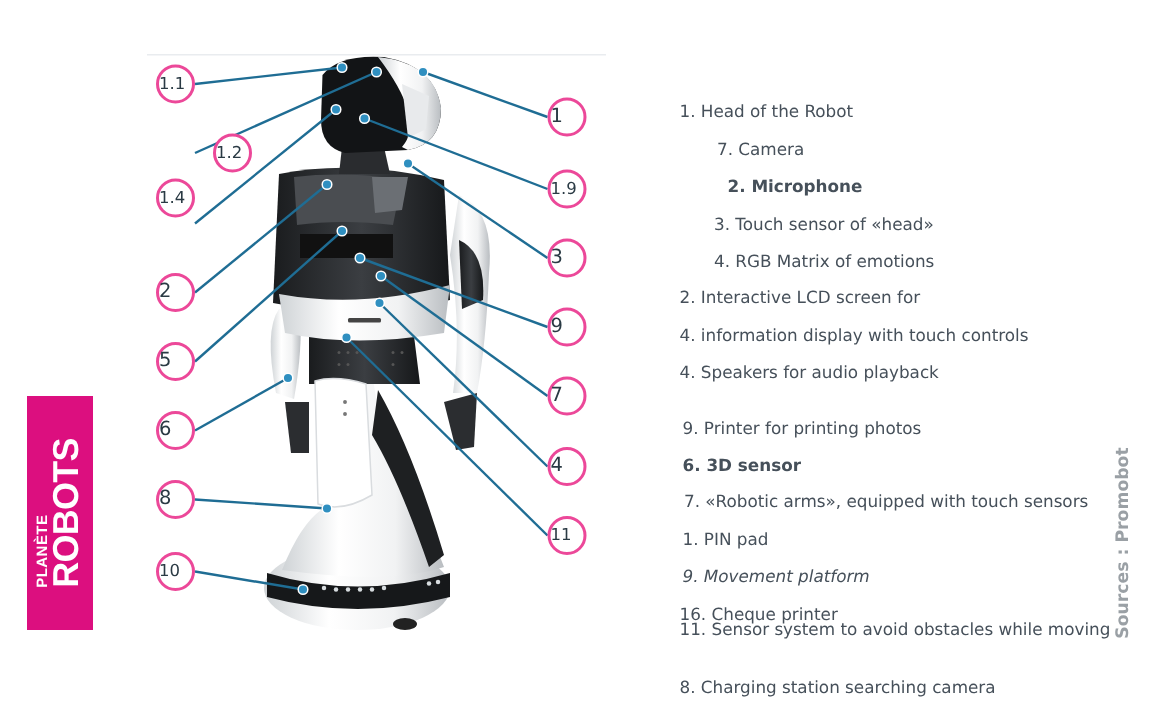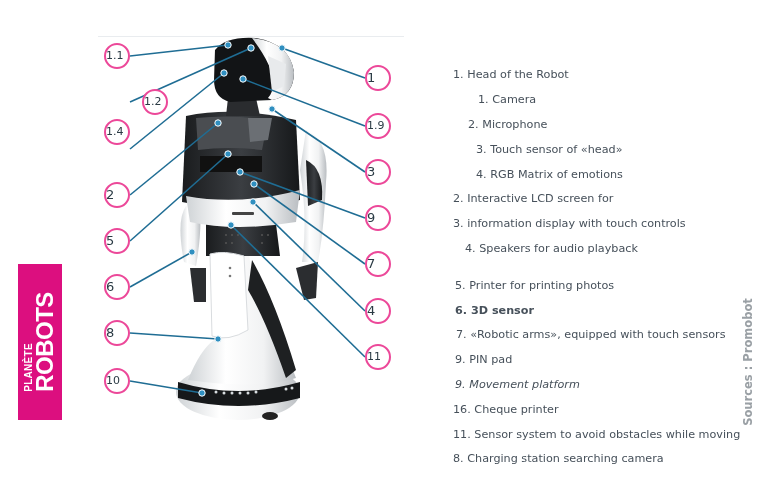--- a/index.html
+++ b/index.html
@@ -154,34 +154,34 @@
   <div class="callout-label big" style="left:365px;top:65px;">1</div>
   <div class="callout-label" style="left:365px;top:113px;">1.9</div>
   <div class="callout-label big" style="left:365px;top:159px;">3</div>
   <div class="callout-label big" style="left:365px;top:205px;">9</div>
   <div class="callout-label big" style="left:365px;top:251px;">7</div>
   <div class="callout-label big" style="left:365px;top:298px;">4</div>
   <div class="callout-label" style="left:365px;top:344px;">11</div>
 
   <div class="legend">
     <div class="legend-item" style="left:0;top:0px;">1. Head of the Robot</div>
-    <div class="legend-item" style="left:25px;top:25px;">1. Camera</div>
-    <div class="legend-item" style="left:15px;top:50px;">2. Microphone</div>
+    <div class="legend-item" style="left:25px;top:25px;">7. Camera</div>
+    <div class="legend-item" style="left:32px;top:50px;font-weight:bold;">2. Microphone</div>
     <div class="legend-item" style="left:23px;top:75px;">3. Touch sensor of «head»</div>
     <div class="legend-item" style="left:23px;top:100px;">4. RGB Matrix of emotions</div>
     <div class="legend-item" style="left:0;top:124px;">2. Interactive LCD screen for</div>
-    <div class="legend-item" style="left:0;top:149px;">3. information display with touch controls</div>
-    <div class="legend-item" style="left:12px;top:174px;">4. Speakers for audio playback</div>
-    <div class="legend-item" style="left:2px;top:211px;">5. Printer for printing photos</div>
+    <div class="legend-item" style="left:0;top:149px;">4. information display with touch controls</div>
+    <div class="legend-item" style="left:0;top:174px;">4. Speakers for audio playback</div>
+    <div class="legend-item" style="left:2px;top:211px;">9. Printer for printing photos</div>
     <div class="legend-item" style="left:2px;top:236px;font-weight:bold;">6. 3D sensor</div>
     <div class="legend-item" style="left:3px;top:260px;text-align:center;">7. «Robotic arms», equipped with touch sensors</div>
-    <div class="legend-item" style="left:2px;top:285px;">9. PIN pad</div>
+    <div class="legend-item" style="left:2px;top:285px;">1. PIN pad</div>
     <div class="legend-item" style="left:2px;top:310px;font-style:italic;">9. Movement platform</div>
     <div class="legend-item" style="left:0;top:335px;">16. Cheque printer</div>
-    <div class="legend-item" style="left:0;top:360px;">11. Sensor system to avoid obstacles while moving</div>
+    <div class="legend-item" style="left:0;top:345px;">11. Sensor system to avoid obstacles while moving</div>
     <div class="legend-item" style="left:0;top:384px;">8. Charging station searching camera</div>
   </div>
 
   <div class="brand">
     <div class="brand-text">
       <span class="brand-small">PLANÈTE</span>
       <span class="brand-big">ROBOTS</span>
     </div>
   </div>
 

